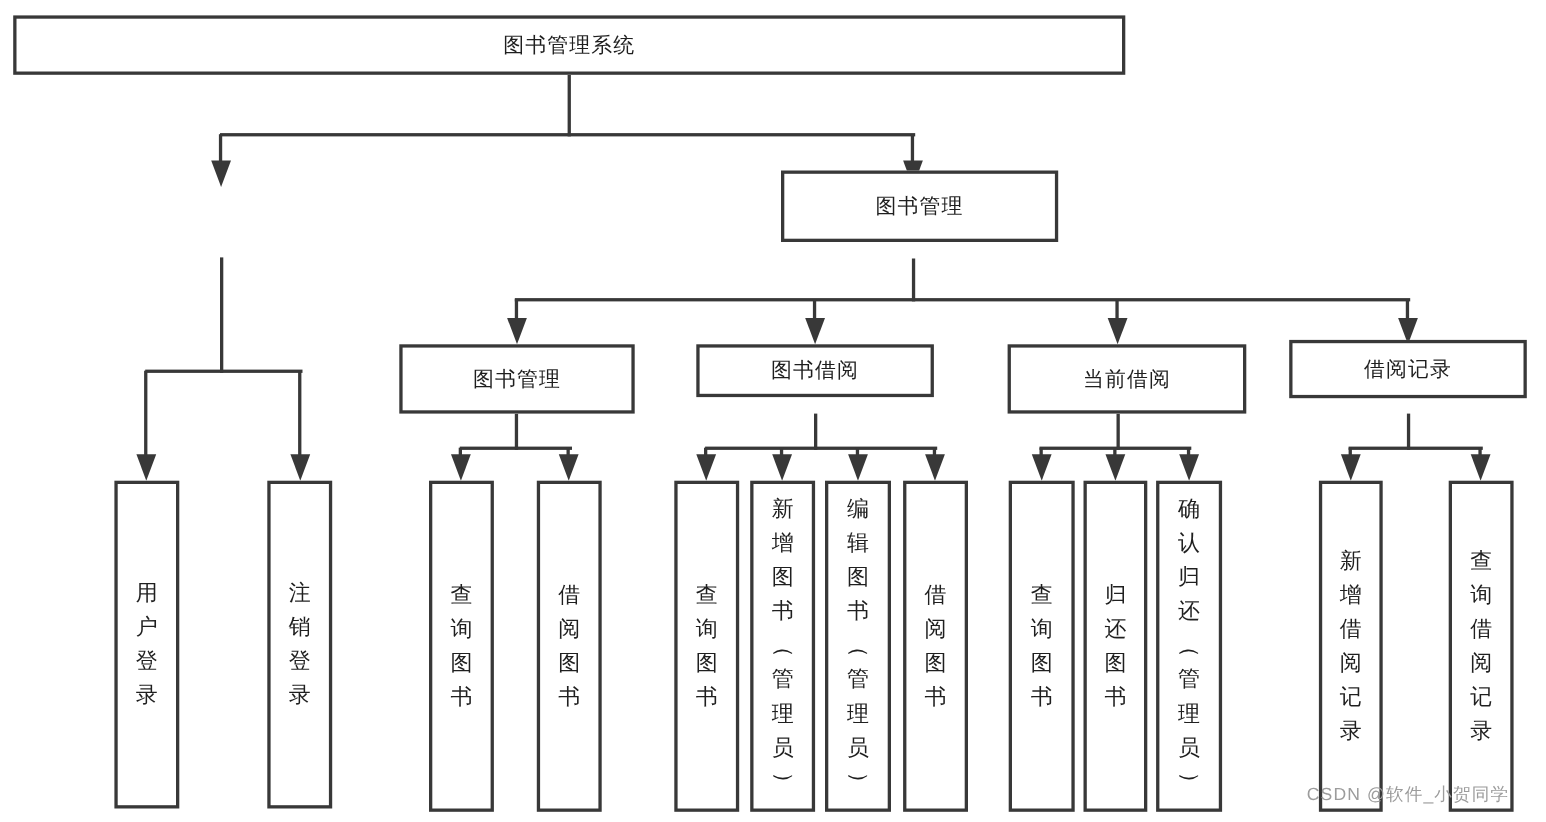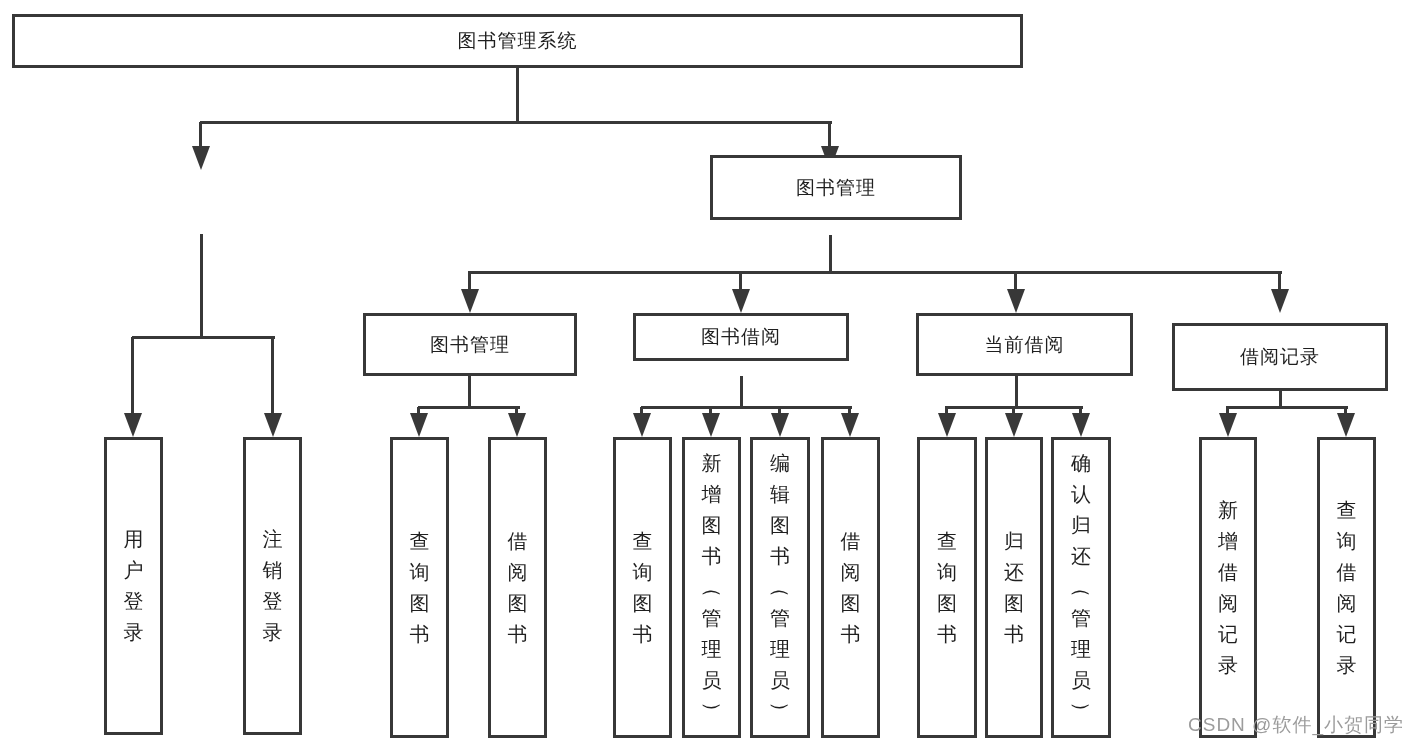--- a/index.html
+++ b/index.html
@@ -32,37 +32,37 @@
   .arrow::before{
     content:"";position:absolute;top:0;bottom:22px;left:7px;width:3px;
     background:var(--line-color);
   }
   .arrow::after{
     content:"";position:absolute;bottom:0;left:0;width:0;height:0;
     border-left:9px solid transparent;border-right:9px solid transparent;
     border-top:24px solid var(--line-color);
   }
   #watermark{
-    position:absolute;left:1188px;top:712px;font-size:19px;
+    position:absolute;left:1188px;top:712px;font-size:16px;
     color:var(--watermark-color);z-index:5;white-space:nowrap;letter-spacing:1px;
   }
 </style>
 </head>
 <body>
 
 <div id="canvas">
 
   <div class="hbox" style="left:12px;top:14px;width:1011px;height:54px">图书管理系统</div>
 
   <div class="hbox" style="left:710px;top:155px;width:252px;height:65px">图书管理</div>
 
   <div class="hbox" style="left:363px;top:313px;width:214px;height:63px">图书管理</div>
   <div class="hbox" style="left:633px;top:313px;width:216px;height:48px">图书借阅</div>
   <div class="hbox" style="left:916px;top:313px;width:217px;height:63px">当前借阅</div>
-  <div class="hbox" style="left:1172px;top:323px;width:216px;height:68px">借阅记录</div>
+  <div class="hbox" style="left:1172px;top:309px;width:216px;height:53px">借阅记录</div>
 
   <div class="vbox" style="left:104px;top:437px;width:59px;height:298px">
       <span class="vchar">用</span>
       <span class="vchar">户</span>
       <span class="vchar">登</span>
       <span class="vchar">录</span>
     </div>
   <div class="vbox" style="left:243px;top:437px;width:59px;height:298px">
       <span class="vchar">注</span>
       <span class="vchar">销</span>

